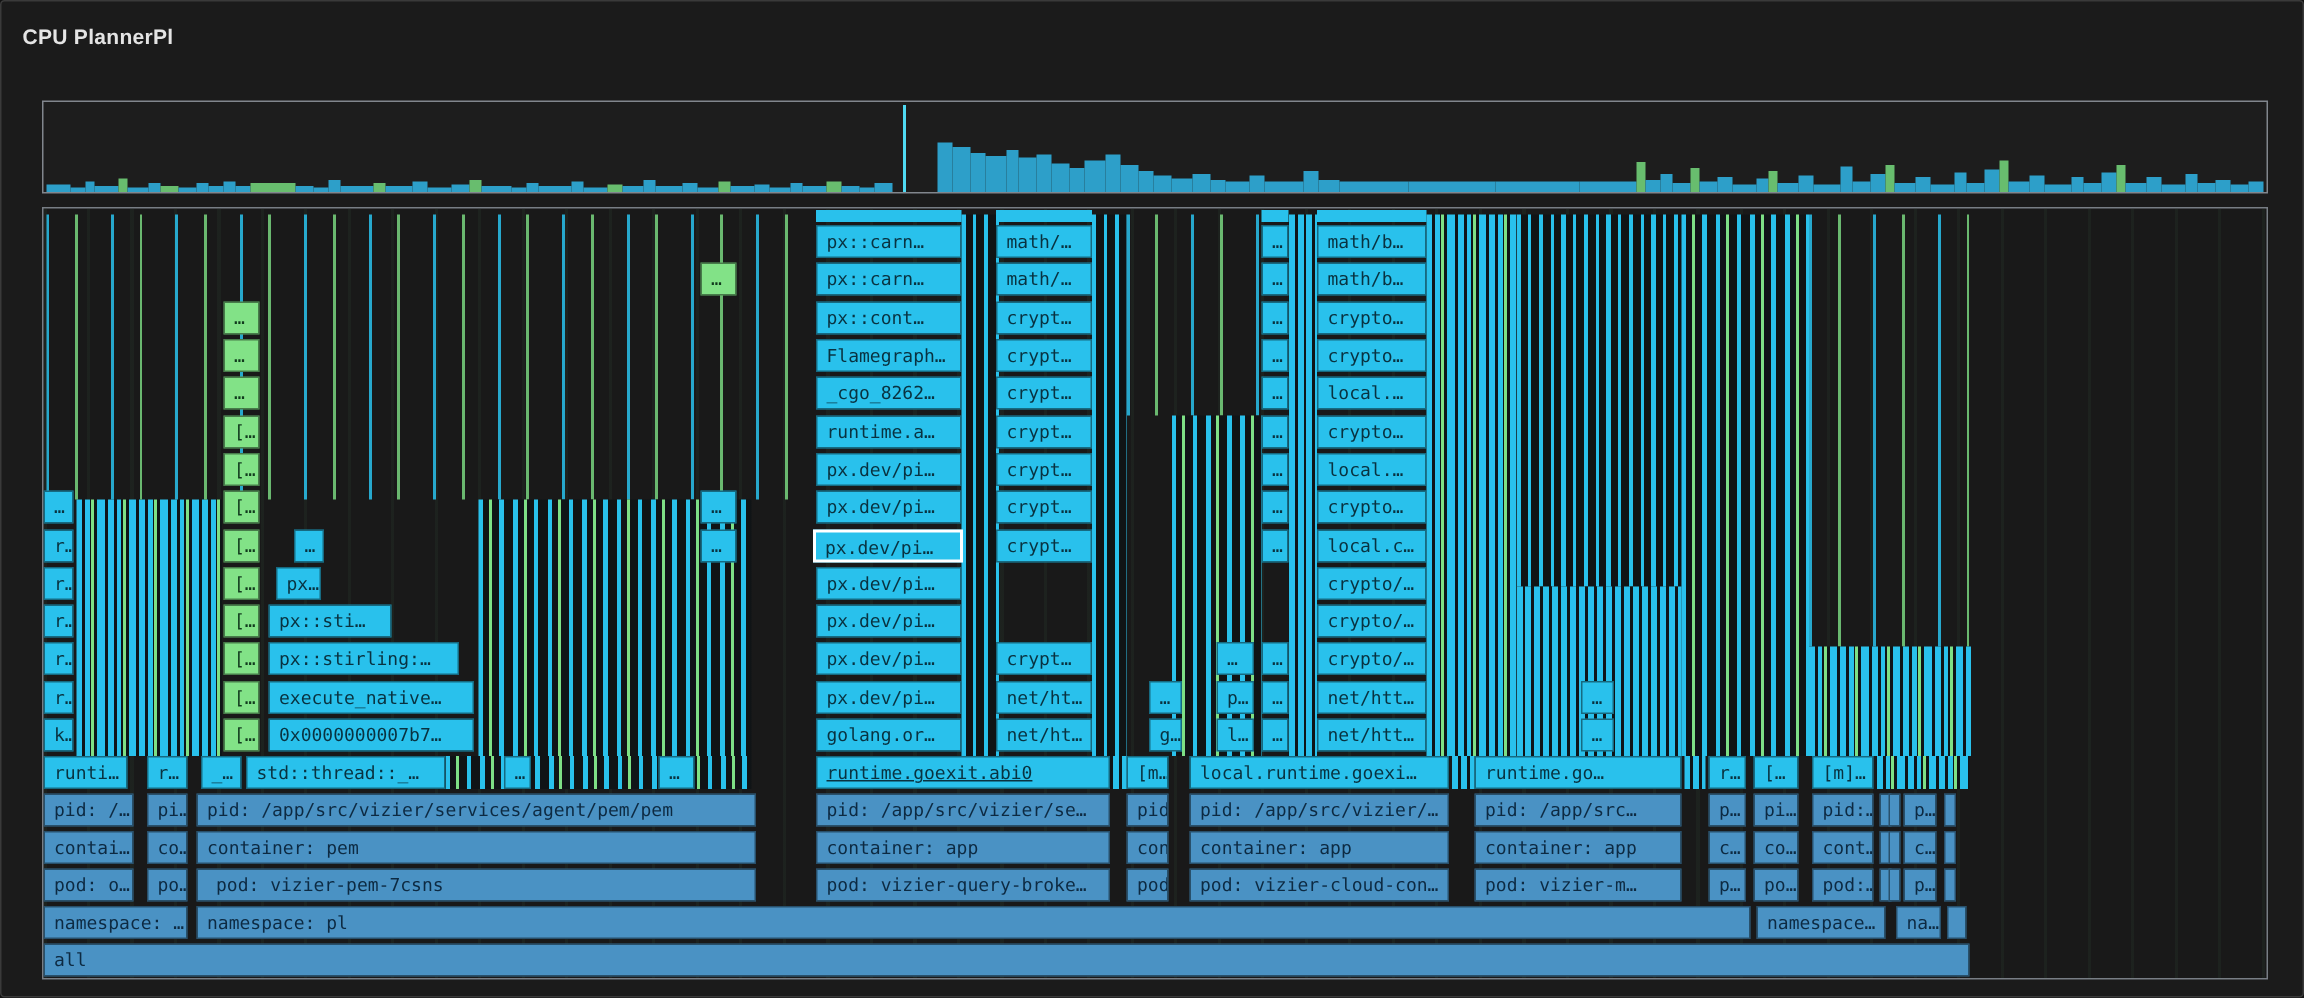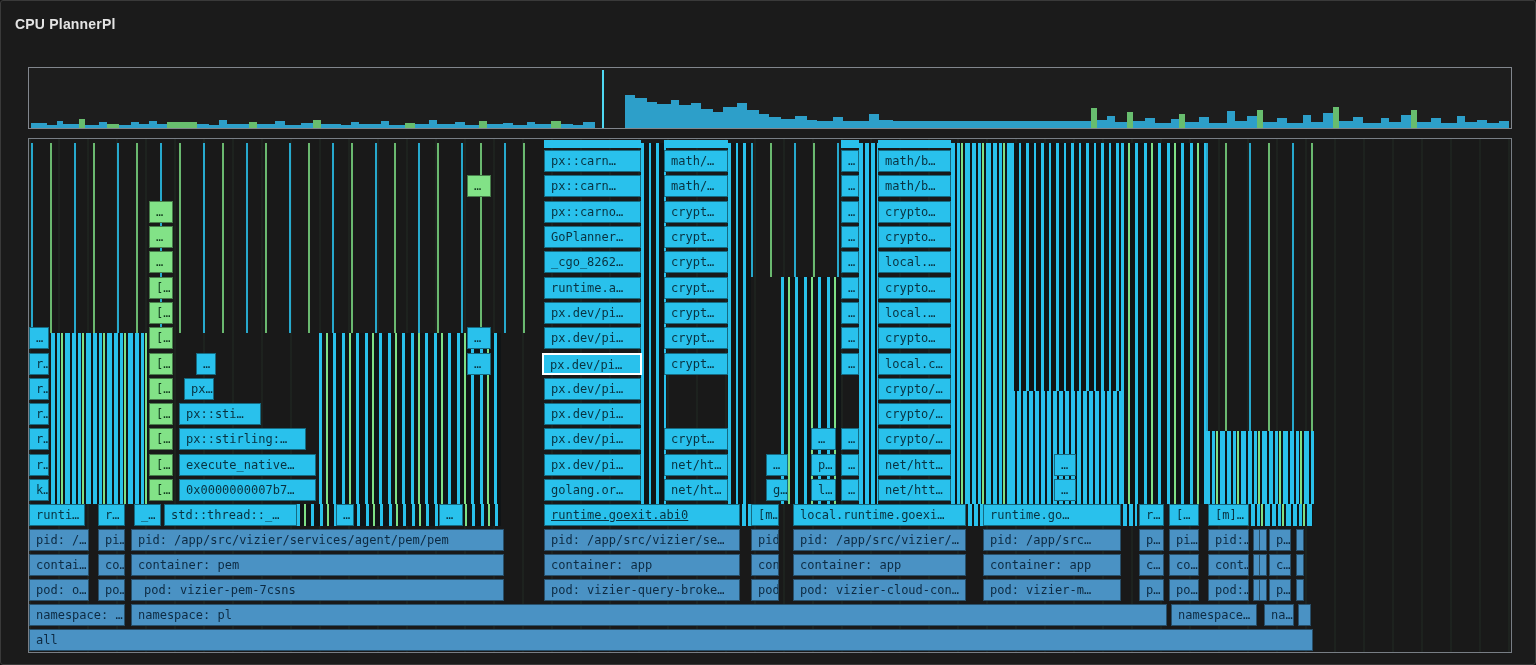--- a/index.html
+++ b/index.html
@@ -172,22 +172,22 @@
         <div class="stripe s-d" style="left: 713px; top: 365px; width: 9px; height: 22px;"></div>
         <div class="stripe s-d" style="left: 939px; top: 365px; width: 15px; height: 22px;"></div>
         <div class="stripe s-d" style="left: 1094px; top: 365px; width: 14px; height: 22px;"></div>
         <div class="stripe s-dm" style="left: 1222px; top: 365px; width: 62px; height: 22px;"></div>
         <div class="stripe s-solid" style="left: 515px; top: 1px; width: 97px; height: 8px;"></div>
         <div class="stripe s-solid" style="left: 635px; top: 1px; width: 64px; height: 8px;"></div>
         <div class="stripe s-solid" style="left: 849px; top: 1px; width: 73px; height: 8px;"></div>
         <div class="stripe s-solid" style="left: 812px; top: 1px; width: 18px; height: 8px;"></div>
         <div class="cell cc" style="left: 515px; top: 11px; width: 97px;">px::carn…</div>
         <div class="cell cc" style="left: 515px; top: 36px; width: 97px;">px::carn…</div>
-        <div class="cell cc" style="left: 515px; top: 62px; width: 97px;">px::carno…</div>
-        <div class="cell cc" style="left: 515px; top: 87px; width: 97px;">GoPlanner…</div>
+        <div class="cell cc" style="left: 515px; top: 62px; width: 97px;">px::cont…</div>
+        <div class="cell cc" style="left: 515px; top: 87px; width: 97px;">Flamegraph…</div>
         <div class="cell cc" style="left: 515px; top: 112px; width: 97px;">_cgo_8262…</div>
         <div class="cell cc" style="left: 515px; top: 138px; width: 97px;">runtime.a…</div>
         <div class="cell cc" style="left: 515px; top: 163px; width: 97px;">px.dev/pi…</div>
         <div class="cell cc" style="left: 515px; top: 188px; width: 97px;">px.dev/pi…</div>
         <div class="cell cc hl" style="left: 513px; top: 214px; width: 100px;">px.dev/pi…</div>
         <div class="cell cc" style="left: 515px; top: 239px; width: 97px;">px.dev/pi…</div>
         <div class="cell cc" style="left: 515px; top: 264px; width: 97px;">px.dev/pi…</div>
         <div class="cell cc" style="left: 515px; top: 289px; width: 97px;">px.dev/pi…</div>
         <div class="cell cc" style="left: 515px; top: 315px; width: 97px;">px.dev/pi…</div>
         <div class="cell cc" style="left: 515px; top: 340px; width: 97px;">golang.or…</div>

